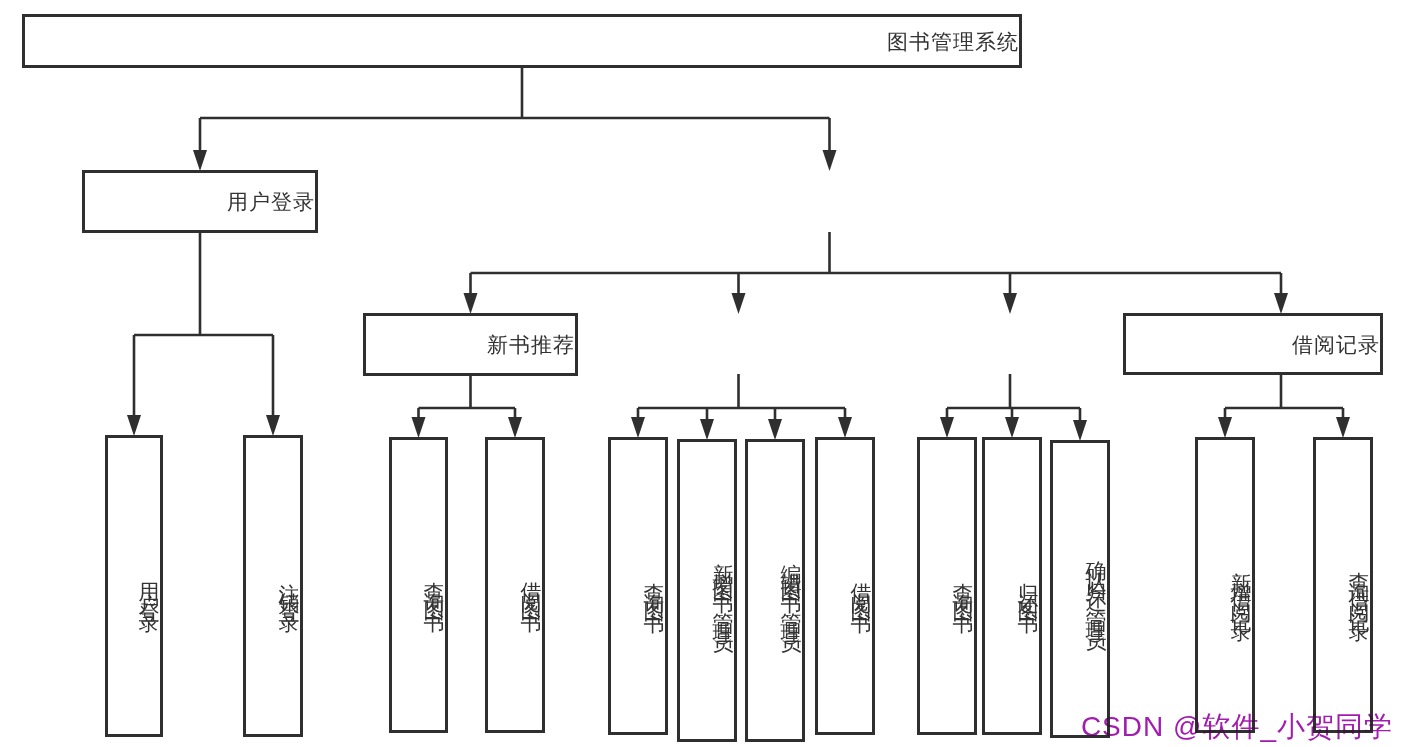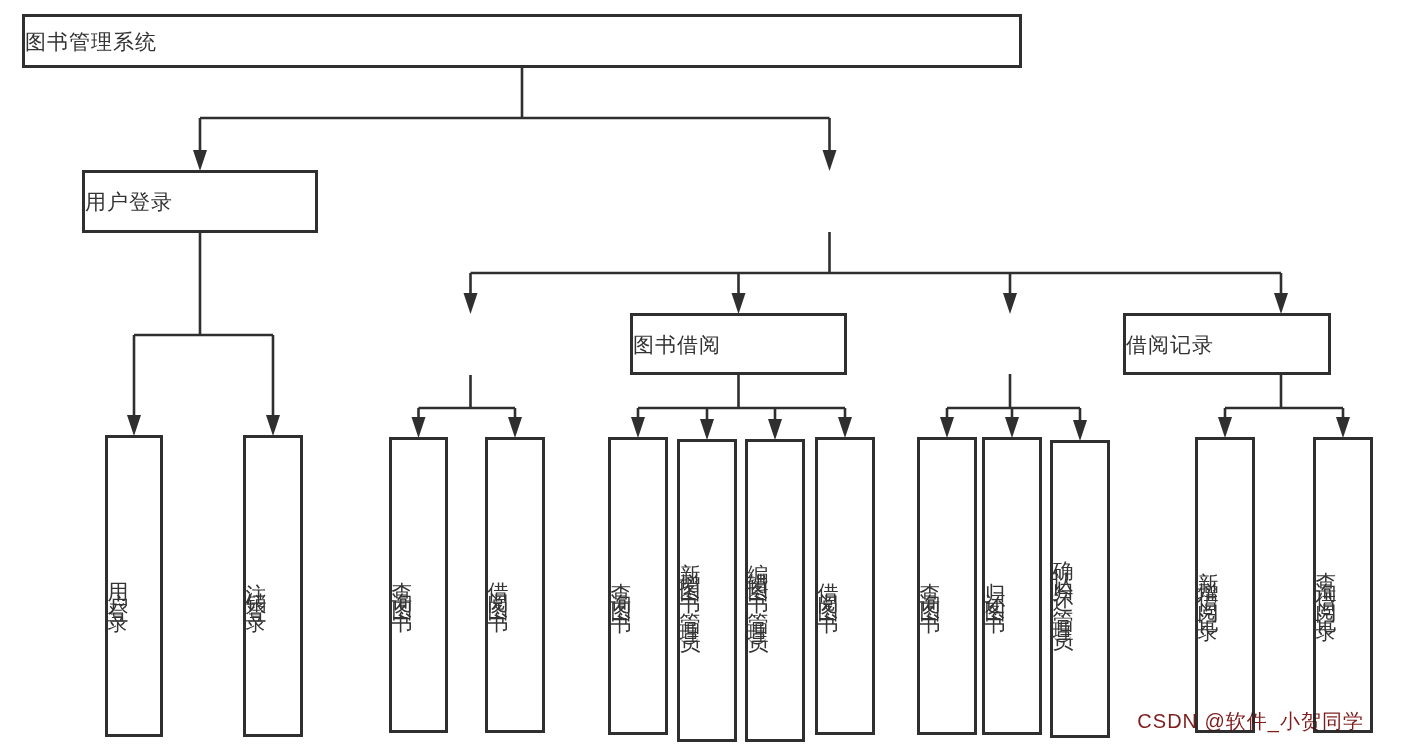--- a/index.html
+++ b/index.html
@@ -31,43 +31,43 @@
     height: 747px;
     z-index: 2;
   }
   .node {
     position: absolute;
     box-sizing: border-box;
     border: 3px solid #2f2f2f;
     background: #ffffff;
     display: flex;
     align-items: center;
-    justify-content: flex-start;
+    justify-content: flex-end;
     color: #333333;
     font-size: 21px;
     line-height: 1;
     white-space: nowrap;
   }
   .node.h span {
     letter-spacing: 1px;
   }
   .node.v span {
     writing-mode: vertical-rl;
     text-orientation: mixed;
     letter-spacing: 10px;
     line-height: 1;
   }
   .watermark {
     position: absolute;
-    right: 41px;
+    right: 12px;
     top: 708px;
     z-index: 3;
-    font-size: 20px;
+    font-size: 28px;
     letter-spacing: 1px;
-    color: #7f1d1d;
+    color: #a21caf;
     mix-blend-mode: darken;
     pointer-events: none;
     white-space: nowrap;
   }
 </style>
 </head>
 <body>
 
 <div class="stage">
   <svg id="edge-layer" viewBox="0 0 1405 747" xmlns="http://www.w3.org/2000/svg">
@@ -112,24 +112,24 @@
         <polygon points="1336,417 1350,417 1343,438" fill="#2f2f2f"></polygon>
       </g>
     </svg>
   <div id="node-layer">
       <div class="node h" style="left: 22px; top: 14px; width: 1000px; height: 54px; border-color: rgb(47, 47, 47); color: rgb(51, 51, 51);">
         <span>图书管理系统</span>
       </div>
       <div class="node h" style="left: 82px; top: 170px; width: 236px; height: 63px; border-color: rgb(47, 47, 47); color: rgb(51, 51, 51);">
         <span>用户登录</span>
       </div>
-      <div class="node h" style="left: 630px; top: 313px; width: 217px; height: 62px; border-color: rgb(47, 47, 47); color: rgb(51, 51, 51);">
-        <span>图书借阅</span>
+      <div class="node h" style="left: 363px; top: 313px; width: 215px; height: 63px; border-color: rgb(47, 47, 47); color: rgb(51, 51, 51);">
+        <span>新书推荐</span>
       </div>
-      <div class="node h" style="left: 1123px; top: 313px; width: 208px; height: 62px; border-color: rgb(47, 47, 47); color: rgb(51, 51, 51);">
+      <div class="node h" style="left: 1123px; top: 313px; width: 260px; height: 62px; border-color: rgb(47, 47, 47); color: rgb(51, 51, 51);">
         <span>借阅记录</span>
       </div>
       <div class="node v" style="left: 105px; top: 435px; width: 58px; height: 302px; border-color: rgb(47, 47, 47); color: rgb(51, 51, 51);">
         <span>用户登录</span>
       </div>
       <div class="node v" style="left: 243px; top: 435px; width: 60px; height: 302px; border-color: rgb(47, 47, 47); color: rgb(51, 51, 51);">
         <span>注销登录</span>
       </div>
       <div class="node v" style="left: 389px; top: 437px; width: 59px; height: 296px; border-color: rgb(47, 47, 47); color: rgb(51, 51, 51);">
         <span>查询图书</span>

